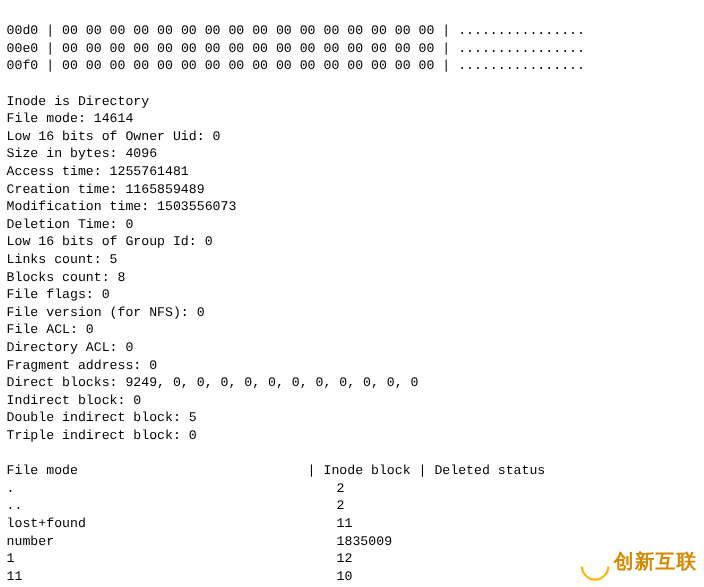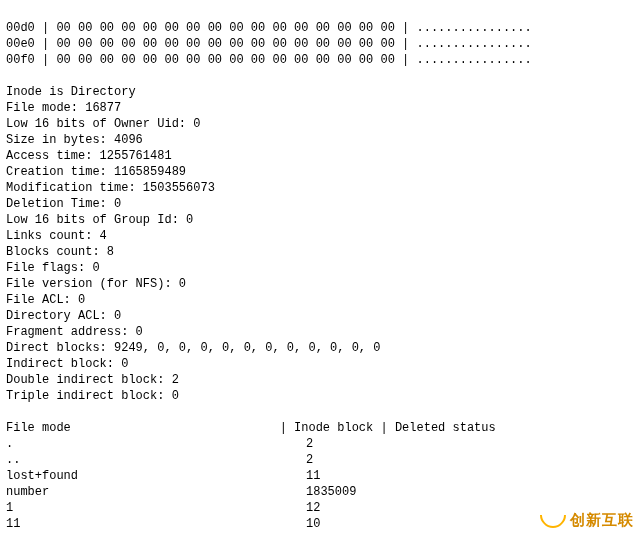--- a/index.html
+++ b/index.html
@@ -27,24 +27,24 @@
   .col-inode { display: inline-block; width: 100px; }
   .col-del  { display: inline-block; }
   .red-underline {
     border-bottom: 2px solid #d00000;
   }
   .watermark {
     position: absolute;
     right: 6px;
     bottom: 6px;
     font-family: Arial, Helvetica, sans-serif;
-    font-size: 15px;
+    font-size: 18px;
     font-weight: bold;
     display: flex;
-    align-items: flex-end;
+    align-items: flex-start;
     gap: 4px;
     color: #d58a00;
     letter-spacing: 1px;
   }
   .watermark .swirl {
     width: 22px; height: 22px;
     border-radius: 50%;
     border: 2px solid #ffb400;
     border-top-color: transparent;
     border-left-color: transparent;
@@ -54,38 +54,38 @@
 </style>
 </head>
 <body>
 
 <div class="screen">
 <span class="hexline"><span>00d0</span> | <span>00 00 00 00 00 00 00 00 00 00 00 00 00 00 00 00</span> | <span>................</span></span>
 <span class="hexline"><span>00e0</span> | <span>00 00 00 00 00 00 00 00 00 00 00 00 00 00 00 00</span> | <span>................</span></span>
 <span class="hexline"><span>00f0</span> | <span>00 00 00 00 00 00 00 00 00 00 00 00 00 00 00 00</span> | <span>................</span></span>
 
 <span class="stat">Inode is Directory</span>
-<span class="stat">File mode: 16877</span>
+<span class="stat">File mode: 14614</span>
 <span class="stat">Low 16 bits of Owner Uid: 0</span>
 <span class="stat">Size in bytes: 4096</span>
 <span class="stat">Access time: 1255761481</span>
 <span class="stat">Creation time: 1165859489</span>
 <span class="stat">Modification time: 1503556073</span>
 <span class="stat">Deletion Time: 0</span>
 <span class="stat">Low 16 bits of Group Id: 0</span>
-<span class="stat">Links count: 4</span>
+<span class="stat">Links count: 5</span>
 <span class="stat">Blocks count: 8</span>
 <span class="stat">File flags: 0</span>
 <span class="stat">File version (for NFS): 0</span>
 <span class="stat">File ACL: 0</span>
 <span class="stat">Directory ACL: 0</span>
 <span class="stat">Fragment address: 0</span>
 <span class="stat">Direct blocks: 9249, 0, 0, 0, 0, 0, 0, 0, 0, 0, 0, 0</span>
 <span class="stat">Indirect block: 0</span>
-<span class="stat">Double indirect block: 2</span>
+<span class="stat">Double indirect block: 5</span>
 <span class="stat">Triple indirect block: 0</span>
 
 <span class="table-header"><span>File mode</span>                             | <span>Inode block</span> | <span>Deleted status</span></span>
 <span class="table-row"><span class="col-name">.</span><span class="col-inode">2</span><span class="col-del"></span></span>
 <span class="table-row"><span class="col-name">..</span><span class="col-inode">2</span><span class="col-del"></span></span>
 <span class="table-row"><span class="col-name">lost+found</span><span class="col-inode">11</span><span class="col-del"></span></span>
 <span class="table-row"><span class="col-name">number</span><span class="col-inode">1835009</span><span class="col-del"></span></span>
 <span class="table-row"><span class="col-name">1</span><span class="col-inode">12</span><span class="col-del"></span></span>
 <span class="table-row"><span class="col-name">11</span><span class="col-inode">10</span><span class="col-del"></span></span>
 <span class="table-row red-underline"><span class="col-name">nginx_ins.sh</span><span class="col-inode">13</span><span class="col-del"></span></span>

